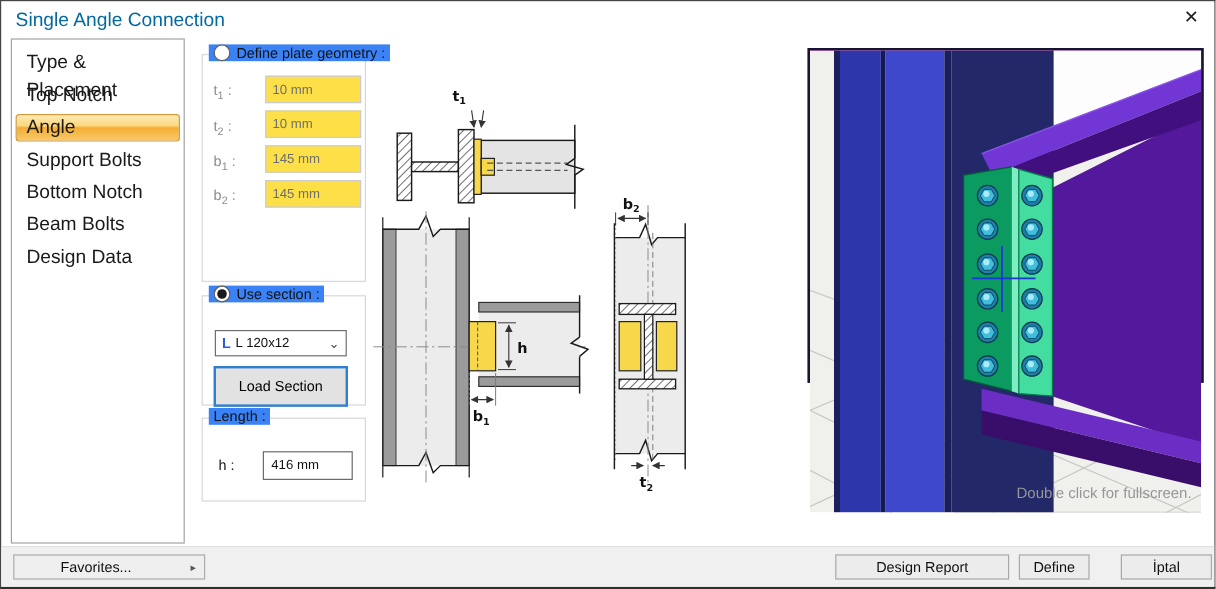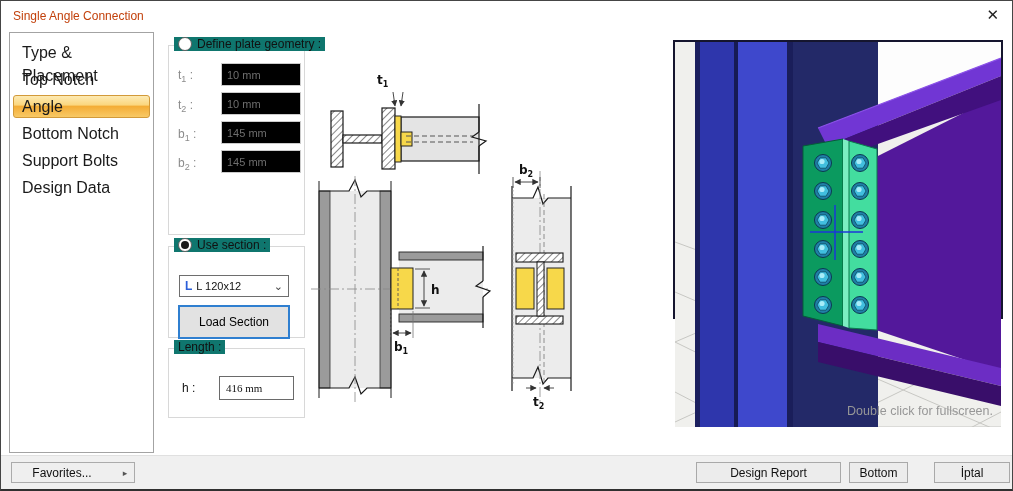--- a/index.html
+++ b/index.html
@@ -1,58 +1,58 @@
 <!DOCTYPE html>
 <html><head>
 <meta charset="utf-8">
 <style>
   html,body{margin:0;padding:0;background:#d7d7d7;font-family:"Liberation Sans",sans-serif;}
   .win{position:relative;width:1013px;height:491px;background:#fff;border:1px solid #454545;
        border-bottom:2px solid #303030;box-sizing:border-box;overflow:hidden;}
-  .titlebar-text{position:absolute;left:12px;top:8px;font-size:12px;color:#c2410c;}
+  .titlebar-text{position:absolute;left:12px;top:8px;font-size:16px;color:#0369a1;}
   .close-x{position:absolute;right:13px;top:6px;font-size:15px;color:#222;cursor:pointer;line-height:1;}
   
   .sidebar{position:absolute;left:8px;top:31px;width:145px;height:421px;border:1px solid #a3a3a3;
            background:#fff;box-sizing:border-box;padding-top:8px;}
   .sitem{height:23px;line-height:23px;margin:0 3px 4px 3px;padding-left:9px;font-size:16px;color:#1a1a1a;cursor:pointer;}
   .sitem.active{background:linear-gradient(#fdeab3,#fbd77f 42%,#f4ad36 50%,#f8c966);
                 border:1px solid #d29a3a;border-radius:3px;line-height:21px;padding-left:8px;height:21px;}
   
   .grp{position:absolute;border:1px solid #d8d8d8;background:#fff;box-sizing:border-box;}
-  .grp-hdr{position:absolute;top:-9px;left:5px;background:#0f766e;padding:0 4px;display:flex;
+  .grp-hdr{position:absolute;top:-9px;left:5px;background:#3b82f6;padding:0 4px;display:flex;
            align-items:center;gap:5px;font-size:12px;color:#111;white-space:nowrap;justify-content:space-between;}
   .radio{width:12px;height:12px;border:1px solid #5f5f5f;border-radius:50%;background:#fff;flex:0 0 auto;}
   .radio.checked{position:relative;}
   .radio.checked::after{content:'';position:absolute;left:2px;top:2px;width:8px;height:8px;border-radius:50%;background:#1a1a1a;}
   #grpPlate{left:167px;top:44px;width:137px;height:190px;}
   .flab{position:absolute;font-size:12px;color:#8c8c8c;}
   .flab sub{font-size:9px;}
   .fin{position:absolute;width:68px;height:21px;font-size:11px;padding:0 5px;border:1px solid #cccccc;
-       color:#6e6e6e;background:#000000;box-sizing:content-box;font-family:"Liberation Sans",sans-serif;}
+       color:#6e6e6e;background:#fde047;box-sizing:content-box;font-family:"Liberation Sans",sans-serif;}
   #grpSection{left:167px;top:245px;width:137px;height:92px;}
   .dropdown{position:absolute;left:10px;top:28px;width:110px;height:22px;border:1px solid #6e6e6e;
             display:flex;align-items:center;font-size:11px;background:#fff;box-sizing:border-box;cursor:pointer;color:#111;}
   .dd-ico{color:#2b5fd9;font-weight:bold;font-size:12px;margin:0 4px 0 5px;}
   .dd-chev{margin-left:auto;margin-right:5px;color:#444;font-size:11px;}
   .loadbtn{position:absolute;left:9px;top:58px;width:112px;height:34px;background:#e2e2e2;
            border:2px solid #2f7fd0;font-size:12px;color:#000000;display:flex;align-items:center;
            justify-content:center;box-sizing:border-box;cursor:pointer;}
   #grpLength{left:167px;top:347px;width:137px;height:70px;}
   .hlab{position:absolute;left:13px;top:32px;font-size:12px;color:#111;}
   .hin{position:absolute;left:50px;top:27px;width:61px;height:22px;border:1px solid #6a6a6a;
-       font-size:11px;color:#111;padding:0 6px;font-family:Liberation Serif, serif;}
+       font-size:11px;color:#111;padding:0 6px;font-family:Liberation Sans, sans-serif;}
   
   .drawings{position:absolute;left:310px;top:55px;}
   .dim{font-family:"DejaVu Sans",sans-serif;font-size:12px;font-weight:bold;fill:#111;}
   
   .viewport{position:absolute;left:672px;top:39px;width:330px;height:279px;border:2px solid #15152e;
             box-sizing:border-box;background:#a21caf;cursor:pointer;}
   
   .footer{position:absolute;left:0;right:0;bottom:0;height:33px;background:#f0f0f0;border-top:1px solid #e0e0e0;}
-  .favbtn{position:absolute;left:10px;top:6px;width:124px;height:21px;background:#efefef;
+  .favbtn{position:absolute;left:10px;top:6px;width:160px;height:21px;background:#efefef;
           border:1px solid #ababab;font-size:12px;color:#111;box-sizing:border-box;cursor:pointer;}
   .favbtn .lbl{position:absolute;left:0;right:22px;top:0;bottom:0;display:flex;align-items:center;justify-content:center;}
   .favbtn .arr{position:absolute;right:0;top:0;bottom:0;width:18px;display:flex;align-items:center;
                justify-content:center;color:#555;font-size:9px;}
   .btn{position:absolute;top:6px;height:21px;background:#ececec;border:1px solid #a9a9a9;font-size:12px;
        display:flex;align-items:center;justify-content:center;color:#111;box-sizing:border-box;cursor:pointer;}
   #btnReport{left:695px;width:145px;}
   #btnOk{left:848px;width:59px;}
   #btnCancel{left:933px;width:76px;}
 </style>
@@ -61,22 +61,23 @@
 
 <div class="win">
 
   <div class="titlebar-text">Single Angle Connection</div>
   <div class="close-x">✕</div>
 
   <div class="sidebar">
     <div class="sitem">Type &amp; Placement</div>
     <div class="sitem">Top Notch</div>
     <div class="sitem active">Angle</div>
+    <div class="sitem">Support Bolts</div>
     <div class="sitem">Bottom Notch</div>
-    <div class="sitem">Support Bolts</div>
+    <div class="sitem">Beam Bolts</div>
     <div class="sitem">Design Data</div>
   </div>
 
   <div class="grp" id="grpPlate">
     <div class="grp-hdr">
       <span class="radio"></span>
       <span>Define plate geometry :</span>
     </div>
     <span class="flab" style="left:9px;top:22px"><span>t</span><sub>1</sub><span> :</span></span>
     <input class="fin" style="left: 52px; top: 17px;" readonly="" value="10 mm">
@@ -257,17 +258,17 @@
       <text x="318" y="373" text-anchor="end" font-size="12.5" fill="#979797">Double click for fullscreen.</text>
     </svg>
   </div>
 
   <div class="footer">
     <div class="favbtn">
       <span class="lbl">Favorites...</span>
       <span class="arr">▸</span>
     </div>
     <div class="btn" id="btnReport">Design Report</div>
-    <div class="btn" id="btnOk">Bottom</div>
+    <div class="btn" id="btnOk">Define</div>
     <div class="btn" id="btnCancel">İptal</div>
   </div>
 
 </div>
 
 </body></html>

